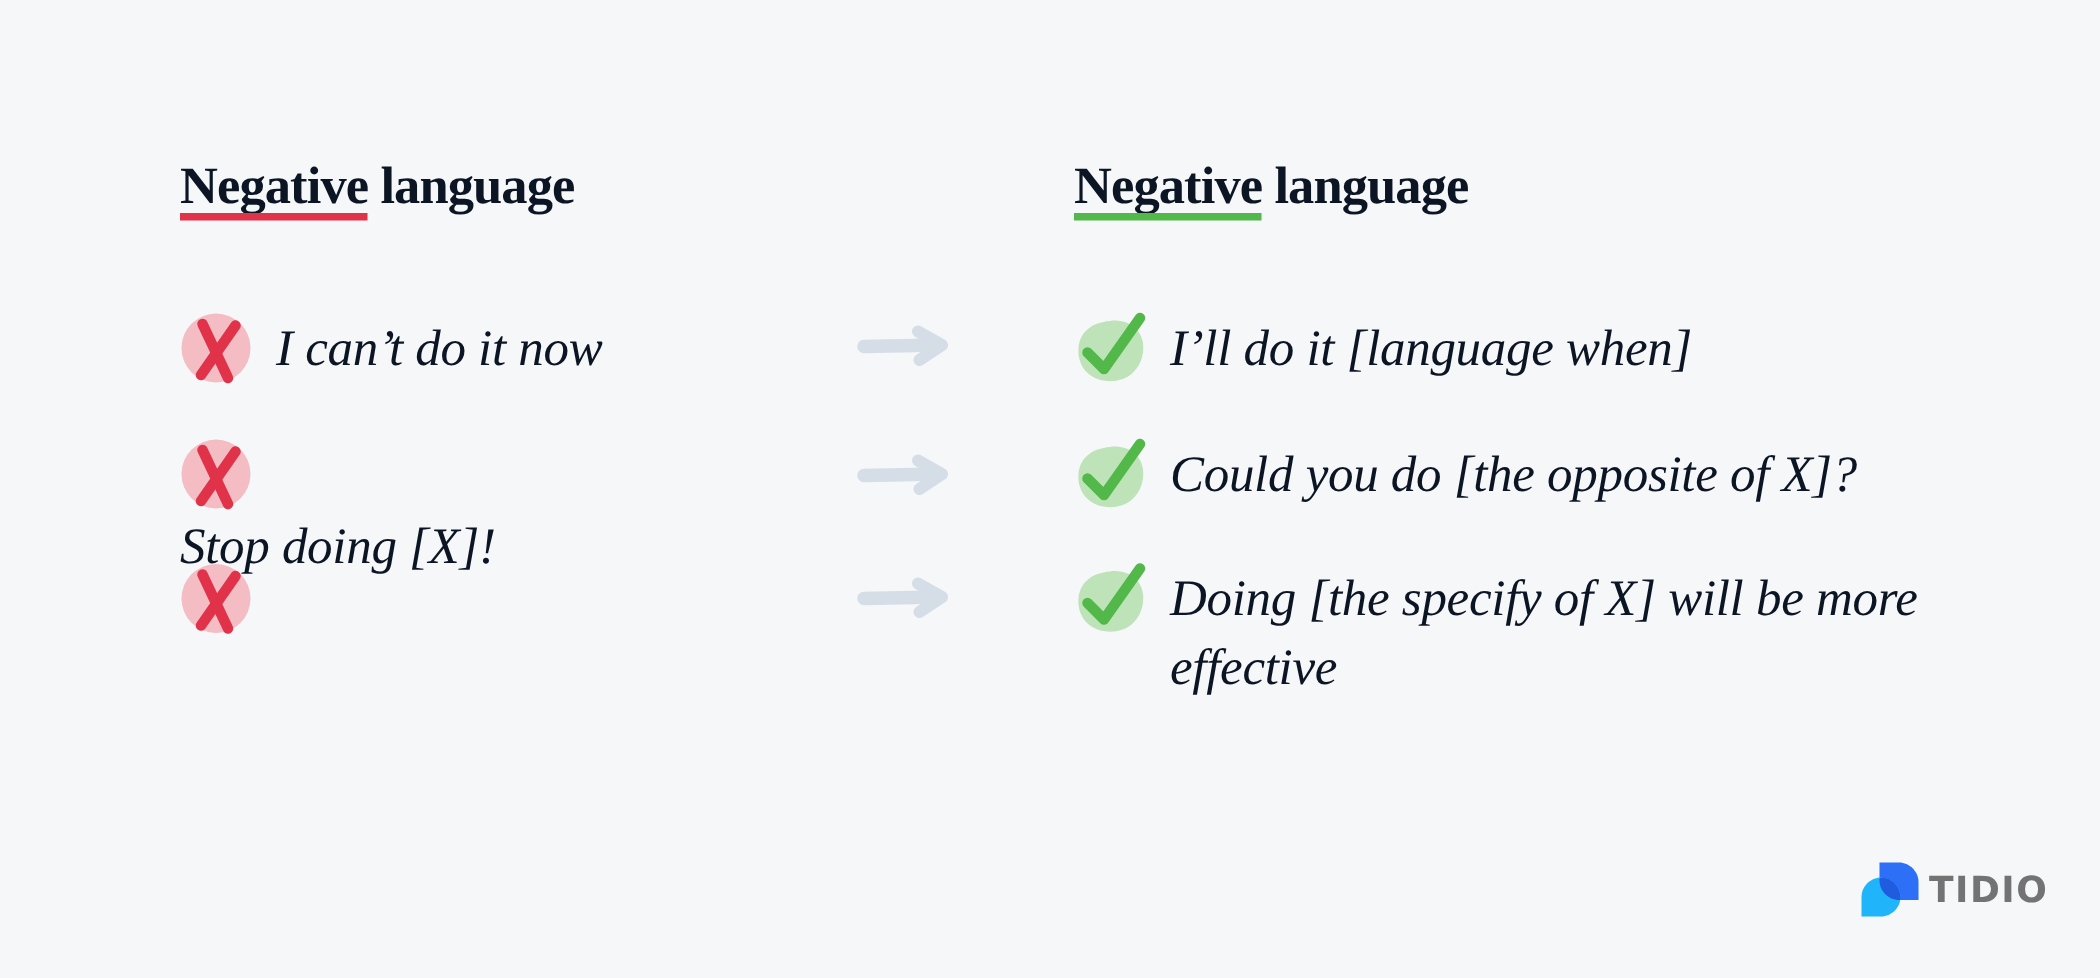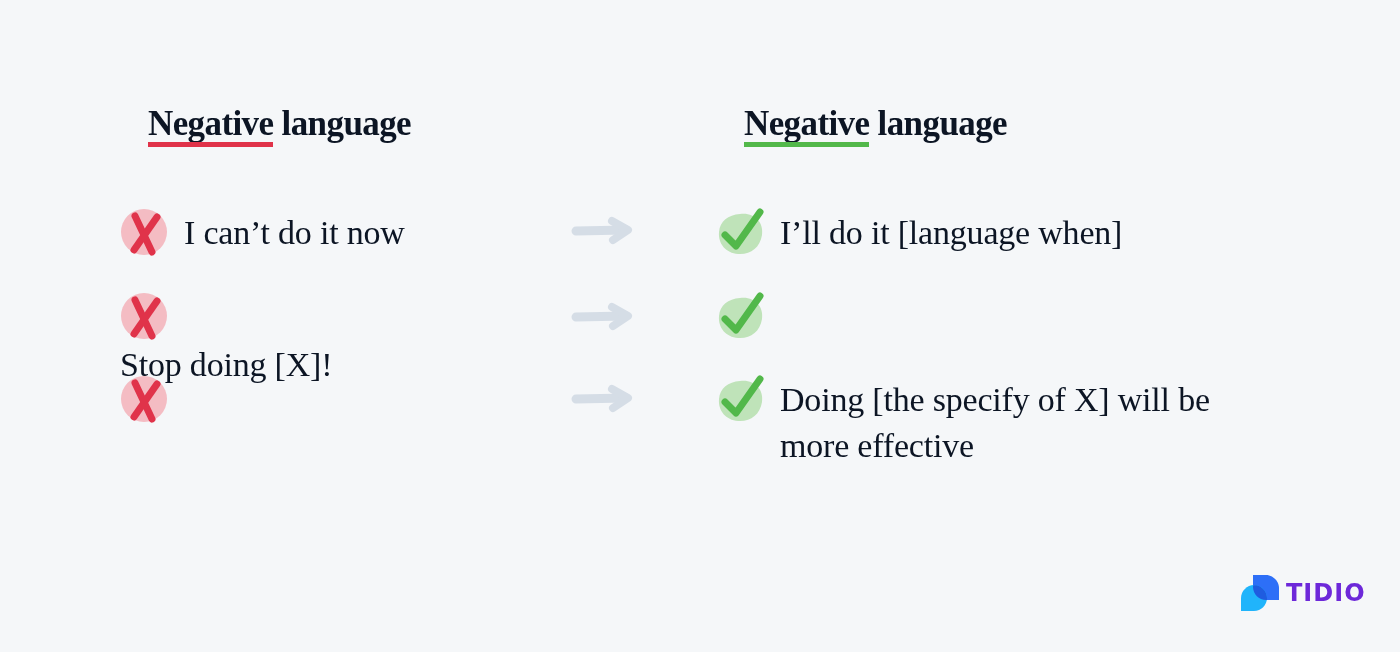--- a/index.html
+++ b/index.html
@@ -18,21 +18,20 @@
     .col-header {
       position: absolute;
       top: 104px;
       font-size: 31px;
       font-weight: bold;
       letter-spacing: -0.6px;
       line-height: 40px;
       white-space: nowrap;
       font-family: "Liberation Serif", "DejaVu Serif", serif;
       font-size: 35px;
-      margin-left: 28px;
     }
     .col-header .hl {
       position: relative;
       display: inline-block;
     }
     .col-header .hl::after {
       content: "";
       position: absolute;
       left: 0;
       right: 0;
@@ -46,20 +45,21 @@
       position: absolute;
       display: flex;
       align-items: flex-start;
     }
     .row-item .text {
       font-family: "Liberation Serif", "DejaVu Serif", serif;
       font-size: 34px;
       line-height: 46px;
       letter-spacing: -0.2px;
       white-space: nowrap;
+      font-style: italic;
     }
     .row-item .text.wrap {
       white-space: normal;
       width: 500px;
     }
     .icon {
       width: 50px;
       height: 50px;
       flex: 0 0 50px;
       margin-right: 14px;
@@ -80,21 +80,21 @@
       top: 574px;
       display: flex;
       align-items: center;
     }
     .brand-mark { width: 40px; height: 38px; margin-right: 6px; }
     .brand-name {
       font-family: "DejaVu Sans", "Liberation Sans", sans-serif;
       font-size: 24px;
       font-weight: bold;
       letter-spacing: 1px;
-      color: #6d28d9;
+      color: #737373;
     }
   </style>
 </head>
 <body>
 
 <div class="col-header neg" style="left:120px;">
   <span class="hl">Negative</span><span style="white-space:pre"> language</span>
 </div>
 <div class="col-header pos" style="left:716px;">
   <span class="hl">Negative</span><span style="white-space:pre"> language</span>
@@ -152,20 +152,21 @@
   </span>
   <span class="text">I’ll do it [language when]</span>
 </div>
 <div class="row-item" style="left:716px; top:294px;">
   <span class="icon">
     <svg width="50" height="50" viewBox="0 0 50 50">
       <path d="M24 6 C38 4 48 14 46 27 C44 40 34 47 22 46 C10 45 2 36 3 24 C4 13 12 7 24 6 Z" fill="#bfe3b9"></path>
       <path d="M9 27 L20 38 L44 4" stroke="#52b84a" stroke-width="7" stroke-linecap="round" stroke-linejoin="round" fill="none"></path>
     </svg>
   </span>
+  <span class="text">Could you do [the opposite of X]?</span>
 </div>
 <div class="row-item" style="left:716px; top:377px;">
   <span class="icon">
     <svg width="50" height="50" viewBox="0 0 50 50">
       <path d="M24 6 C38 4 48 14 46 27 C44 40 34 47 22 46 C10 45 2 36 3 24 C4 13 12 7 24 6 Z" fill="#bfe3b9"></path>
       <path d="M9 27 L20 38 L44 4" stroke="#52b84a" stroke-width="7" stroke-linecap="round" stroke-linejoin="round" fill="none"></path>
     </svg>
   </span>
   <span class="text wrap">Doing [the specify of X] will be more effective</span>
 </div>

